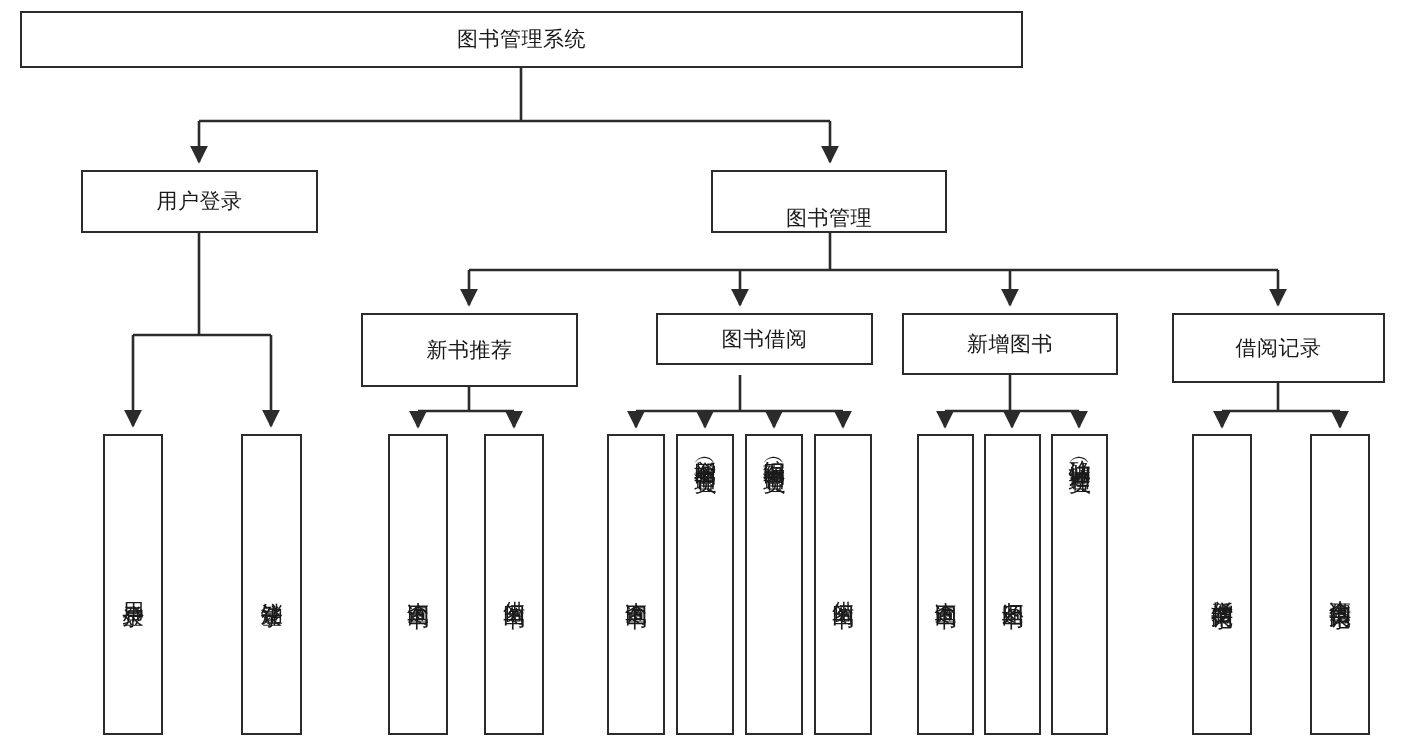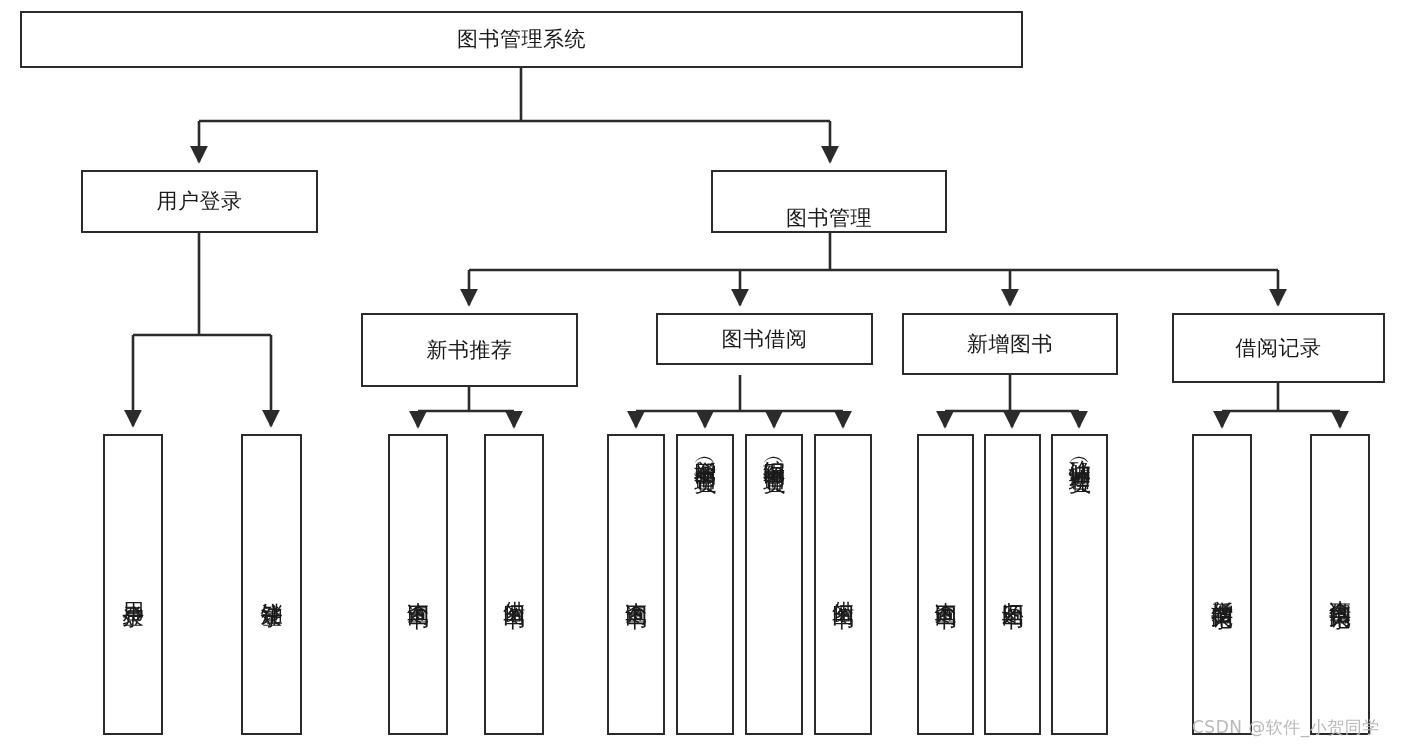--- a/index.html
+++ b/index.html
@@ -181,15 +181,14 @@
         <span class="label">确认归还（管理员）</span>
       </div>
       <div class="node vertical mid" style="left: 1192px; top: 434px; width: 60px; height: 301px;">
         <span class="label">新增借阅记录</span>
       </div>
       <div class="node vertical mid" style="left: 1310px; top: 434px; width: 60px; height: 301px;">
         <span class="label">查询借阅记录</span>
       </div>
     </div>
 
-  <div class="watermark" style="left: 1192px; top: 716px;">CSDN @软件_小贺同学</div>
 
 </div>
 
 </body></html>

